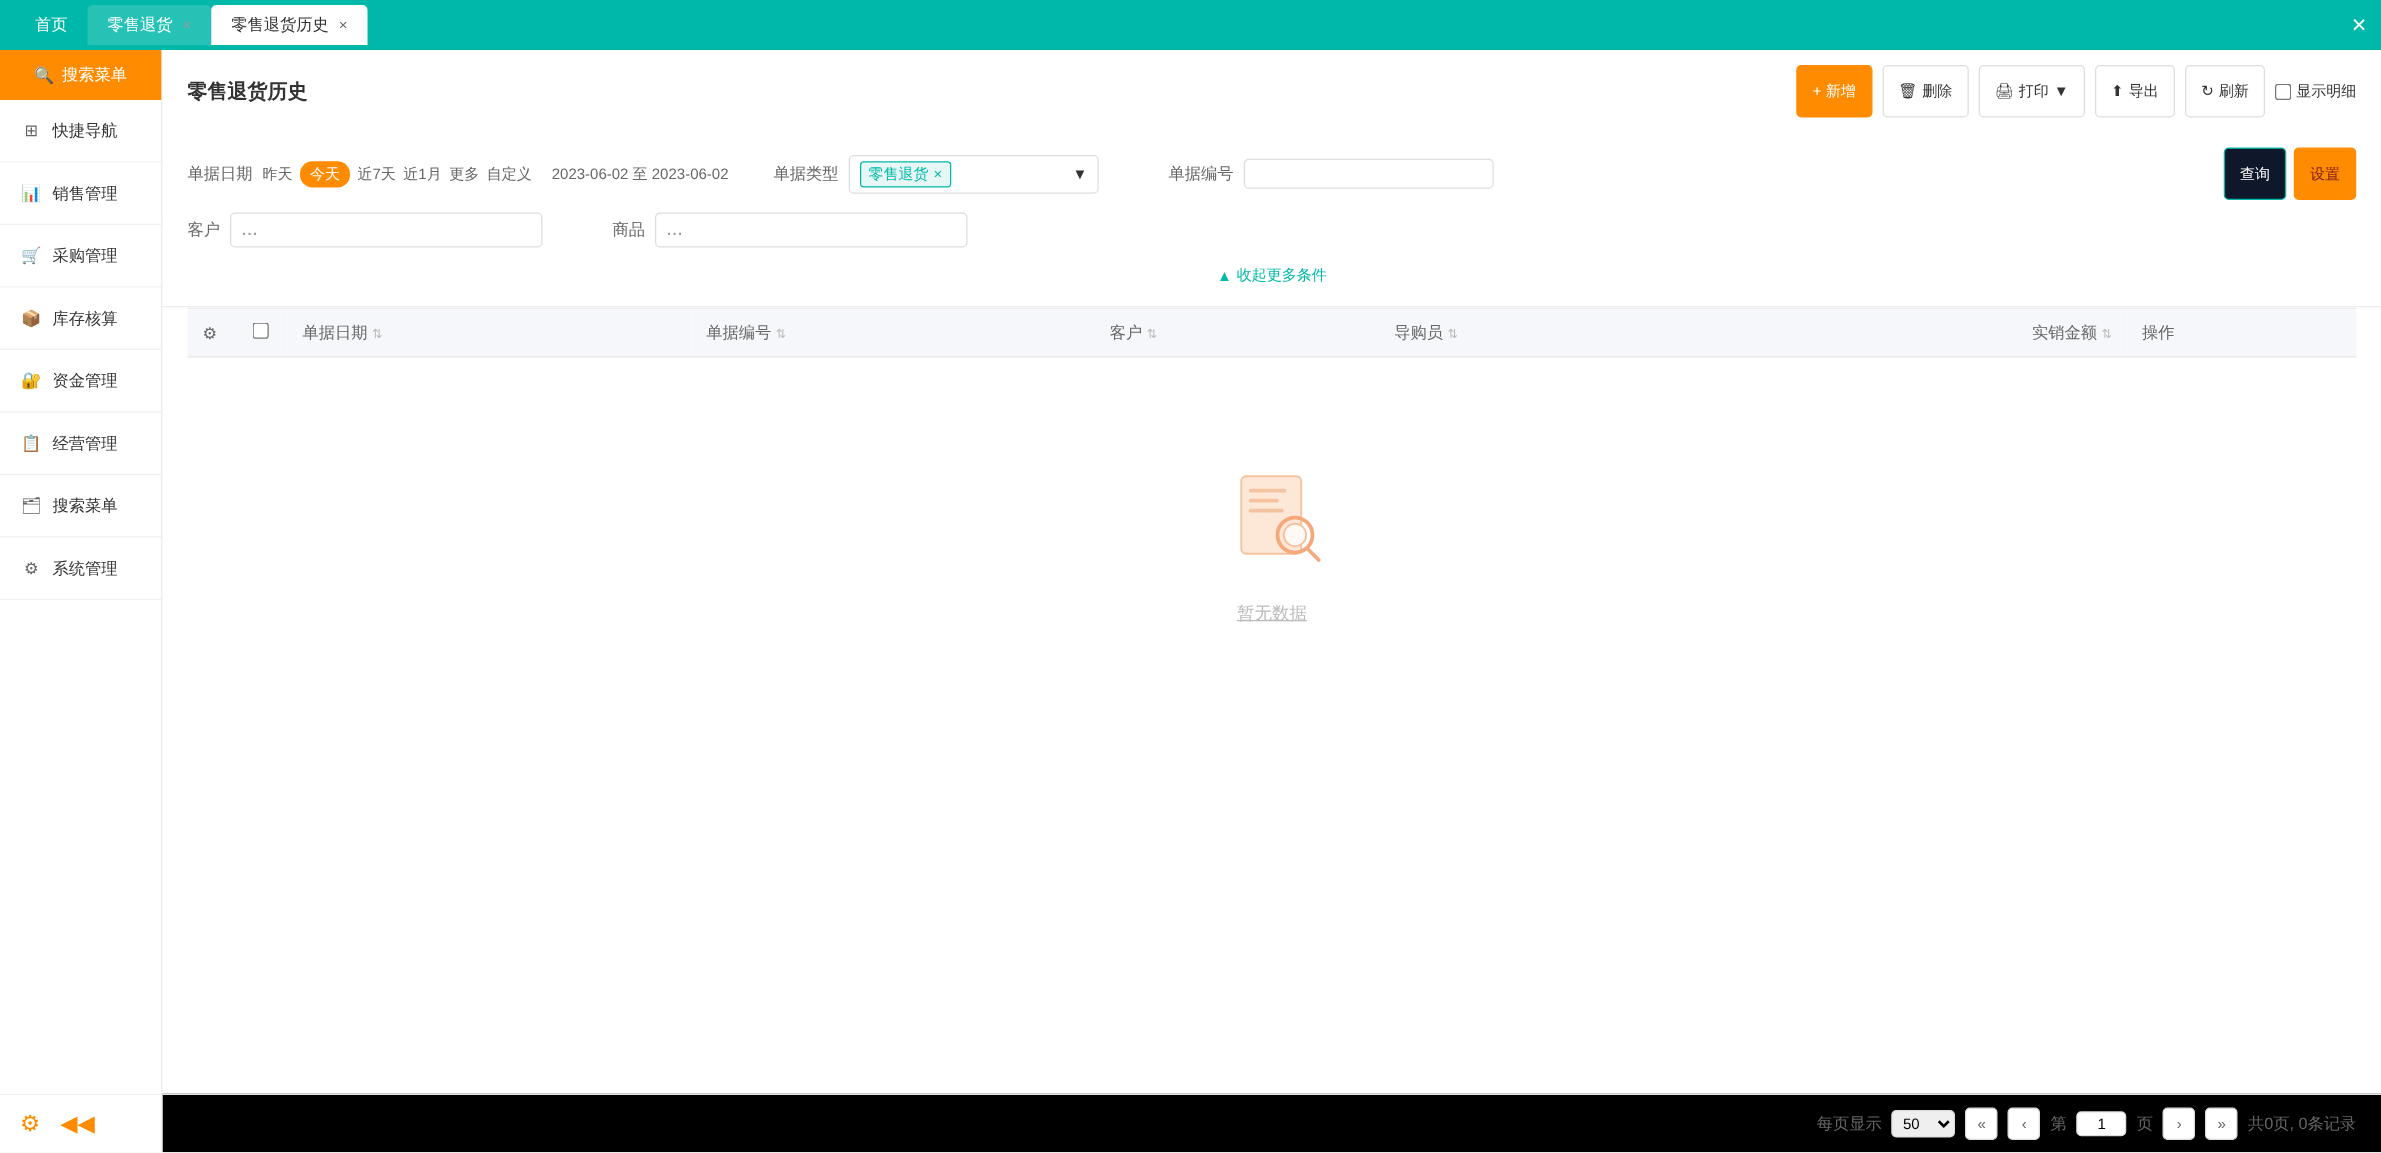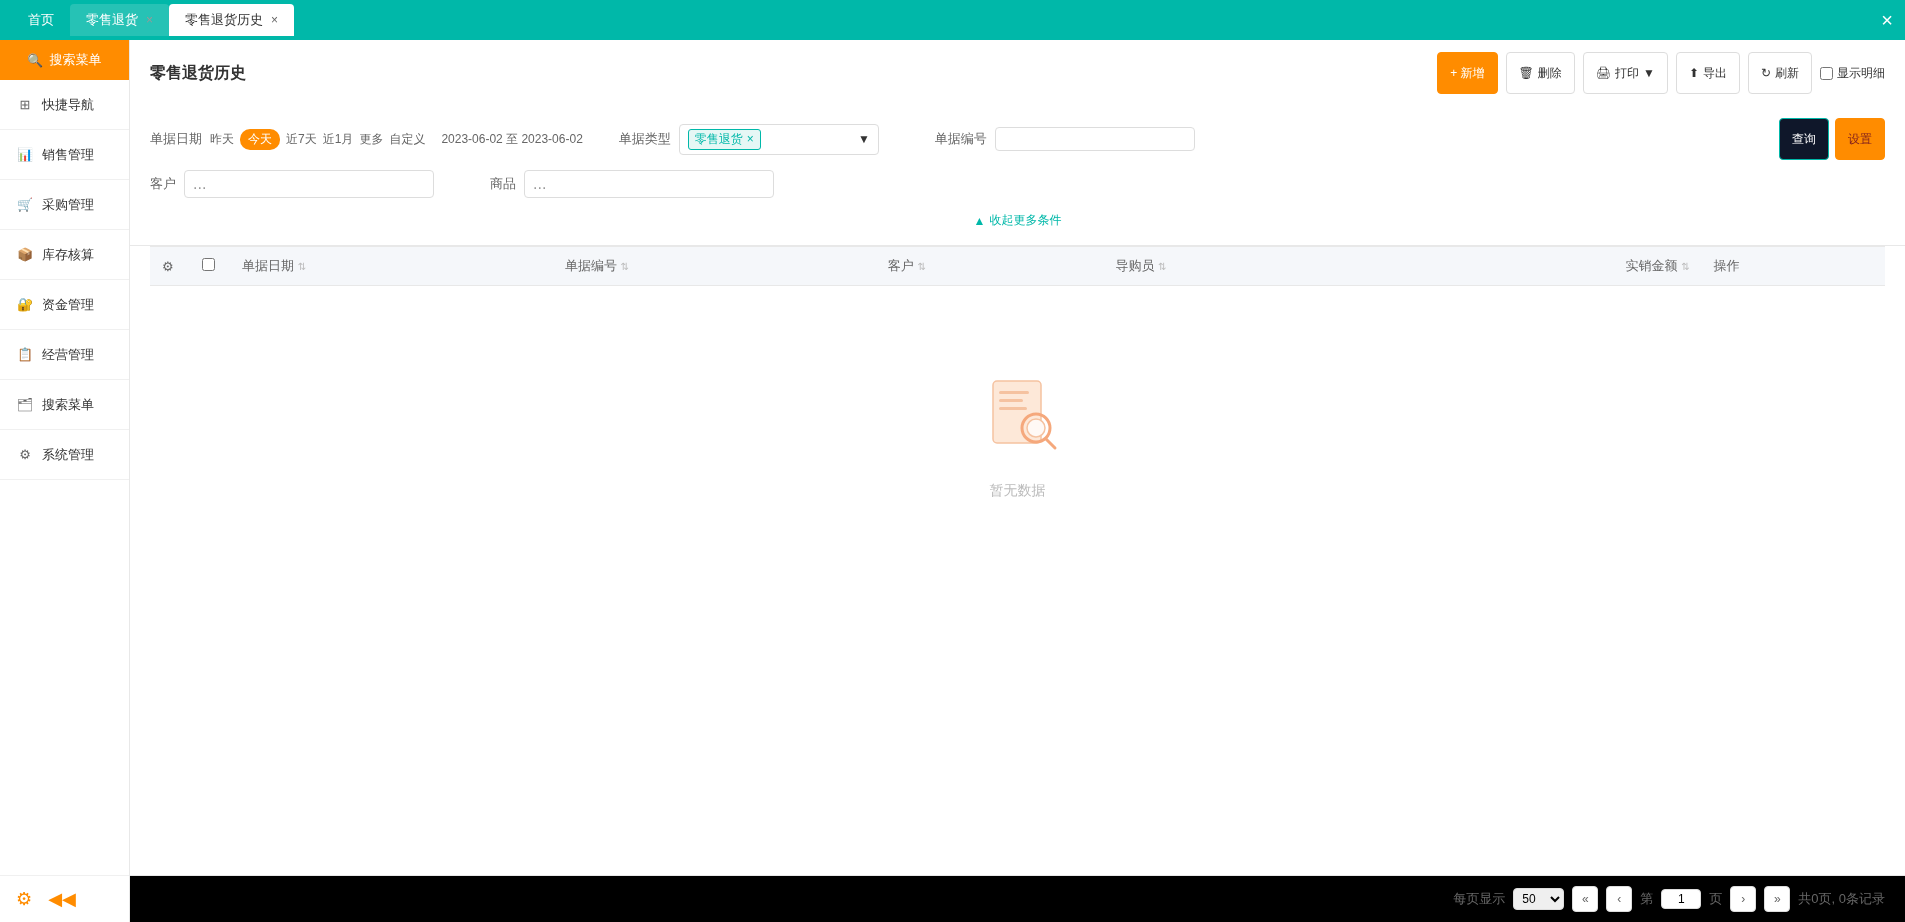--- a/index.html
+++ b/index.html
@@ -326,20 +326,21 @@
       padding: 80px 0;
     }
     .empty-icon {
       width: 100px;
       height: 100px;
       margin-bottom: 16px;
     }
     .empty-text {
       color: #bbb;
       font-size: 14px;
+      text-decoration: underline;
     }
 
     
     .pagination-bar {
       background: #000000;
       border-top: 1px solid #e8e8e8;
       padding: 10px 20px;
       display: flex;
       align-items: center;
       justify-content: flex-end;

